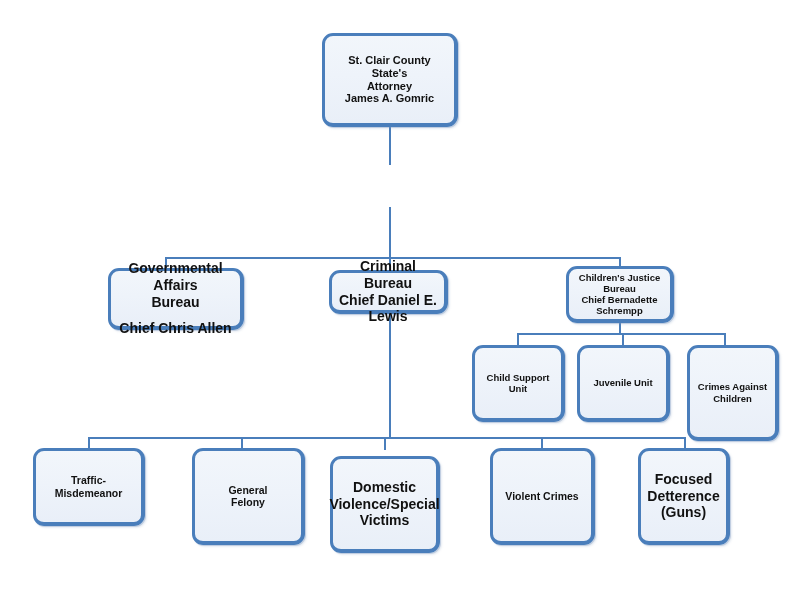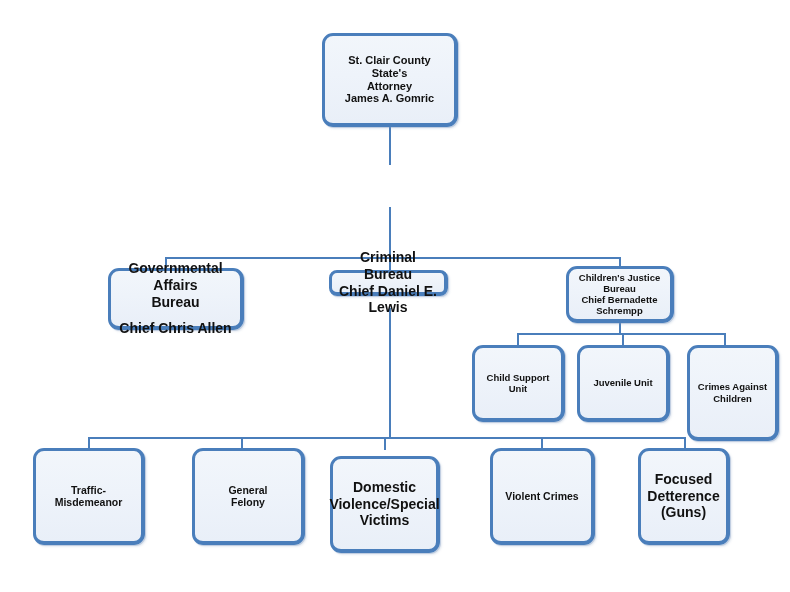--- a/index.html
+++ b/index.html
@@ -97,21 +97,21 @@
     <div class="sub fs11">James A. Gomric</div>
   </div>
 
 
   <div class="node" style="left:108px; top:268px; width:136px; height:62px;">
     <div class="title fs10">Governmental Affairs
 Bureau</div>
     <div class="sub gap fs10">Chief Chris Allen</div>
   </div>
 
-  <div class="node" style="left:329px; top:270px; width:119px; height:26px;border-radius:8px;">
+  <div class="node" style="left:329px; top:270px; width:119px; height:44px;">
     <div class="title fs10">Criminal Bureau</div>
     <div class="sub fs10">Chief Daniel  E. Lewis</div>
   </div>
 
   <div class="node" style="left:566px; top:266px; width:108px; height:57px;text-align:center;">
     <div class="title fs95">Children's Justice
 Bureau</div>
     <div class="sub fs95">Chief Bernadette
 Schrempp</div>
   </div>
@@ -123,21 +123,21 @@
 
   <div class="node" style="left:577px; top:345px; width:93px; height:77px;">
     <div class="title fs95">Juvenile Unit</div>
   </div>
 
   <div class="node" style="left:687px; top:345px; width:92px; height:96px;">
     <div class="title fs95">Crimes Against
 Children</div>
   </div>
 
-  <div class="node" style="left:33px; top:448px; width:112px; height:97px;">
+  <div class="node" style="left:33px; top:448px; width:112px; height:78px;">
     <div class="title fs105">Traffic-
 Misdemeanor</div>
   </div>
 
   <div class="node" style="left:192px; top:448px; width:113px; height:97px;">
     <div class="title fs105">General
 Felony</div>
   </div>
 
   <div class="node" style="left:330px; top:456px; width:110px; height:97px;">

